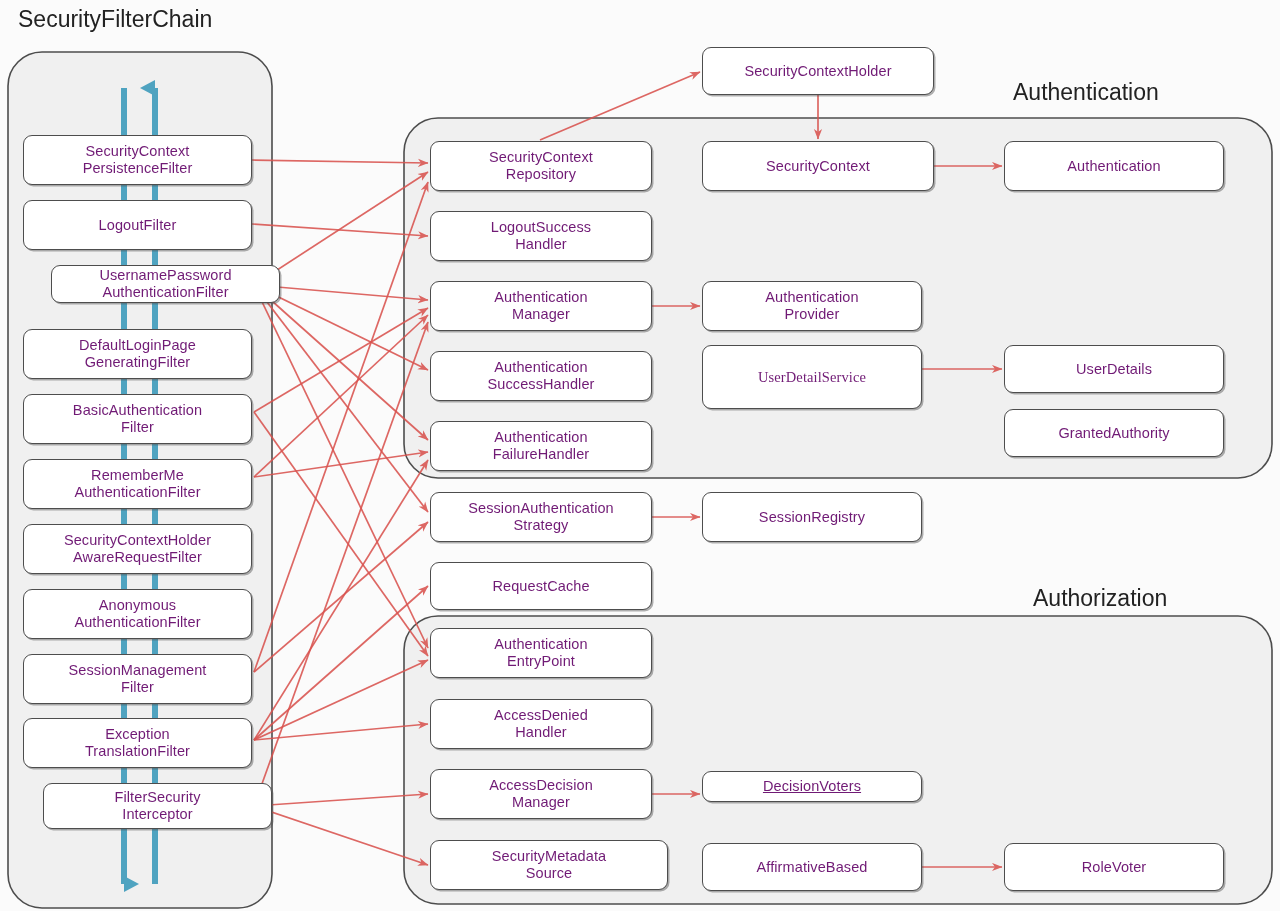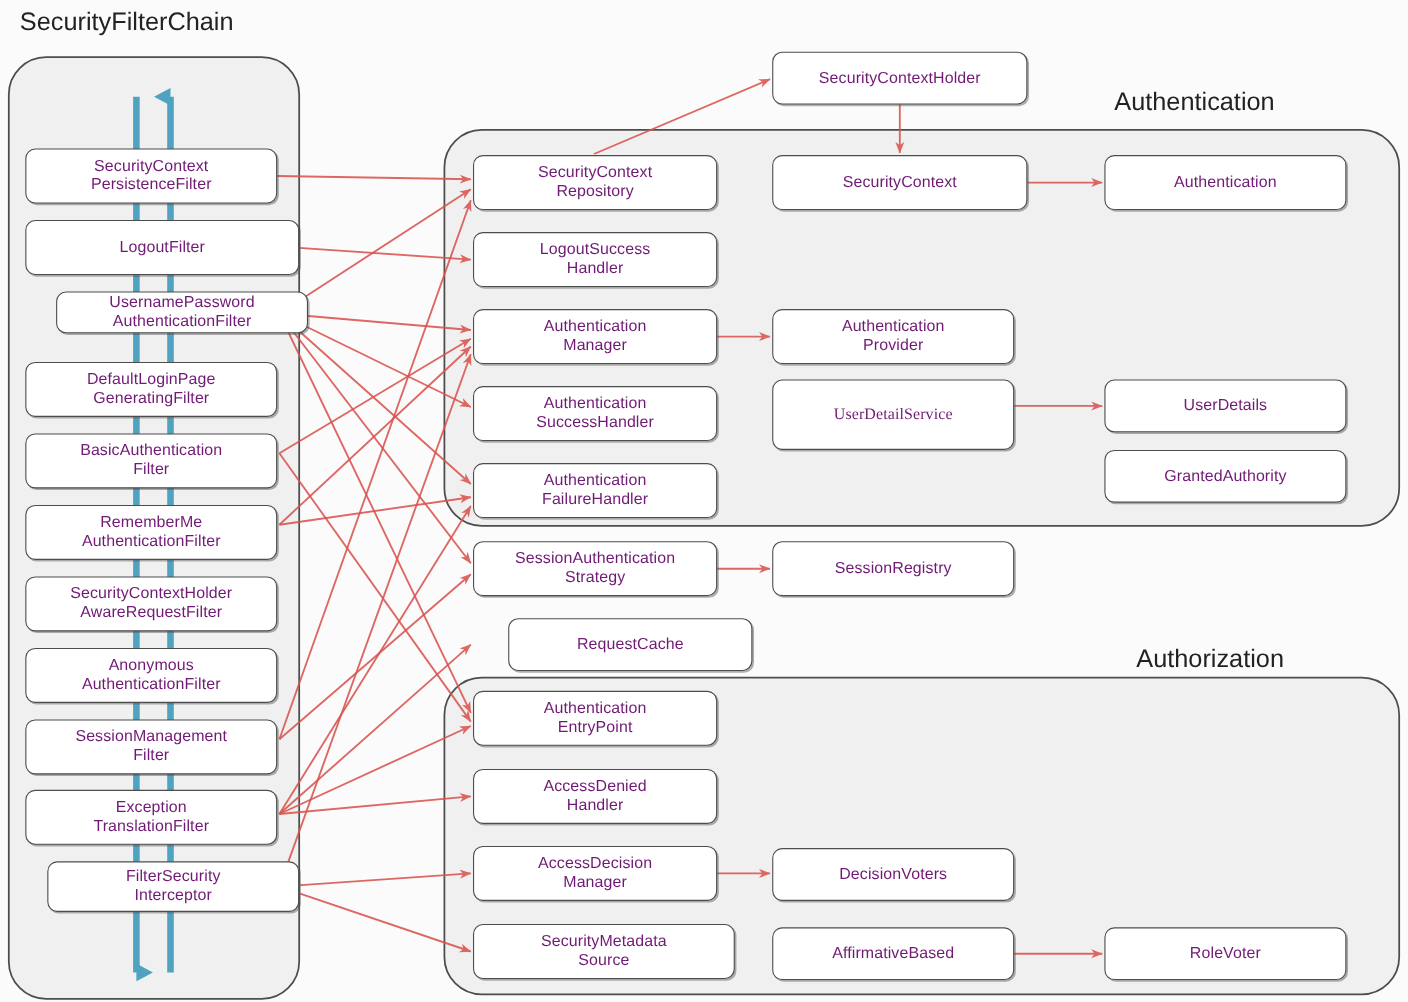--- a/index.html
+++ b/index.html
@@ -81,21 +81,21 @@
   </svg>
   <div id="labels">
       <div class="grp-title" style="left: 18px; top: 6px;">SecurityFilterChain</div>
       <div class="grp-title" style="left: 1013px; top: 79px;">Authentication</div>
       <div class="grp-title" style="left: 1033px; top: 585px;">Authorization</div>
     </div>
   <div id="boxes">
       <div class="node" style="left: 23px; top: 135px; width: 229px; height: 50px;">
         <span>SecurityContext<br>PersistenceFilter</span>
       </div>
-      <div class="node" style="left: 23px; top: 200px; width: 249px; height: 50px;">
+      <div class="node" style="left: 23px; top: 200px; width: 229px; height: 50px;">
         <span>LogoutFilter</span>
       </div>
       <div class="node" style="left: 23px; top: 265px; width: 229px; height: 38px; margin-left: 28px;">
         <span>UsernamePassword<br>AuthenticationFilter</span>
       </div>
       <div class="node" style="left: 23px; top: 329px; width: 229px; height: 50px;">
         <span>DefaultLoginPage<br>GeneratingFilter</span>
       </div>
       <div class="node" style="left: 23px; top: 394px; width: 229px; height: 50px;">
         <span>BasicAuthentication<br>Filter</span>
@@ -153,33 +153,33 @@
       </div>
       <div class="node" style="left: 1004px; top: 409px; width: 220px; height: 48px;">
         <span>GrantedAuthority</span>
       </div>
       <div class="node" style="left: 430px; top: 492px; width: 222px; height: 50px;">
         <span>SessionAuthentication<br>Strategy</span>
       </div>
       <div class="node" style="left: 702px; top: 492px; width: 220px; height: 50px;">
         <span>SessionRegistry</span>
       </div>
-      <div class="node" style="left: 430px; top: 562px; width: 222px; height: 48px; margin-left: 32px;">
+      <div class="node" style="left: 430px; top: 562px; width: 222px; height: 48px;">
         <span>RequestCache</span>
       </div>
       <div class="node" style="left: 430px; top: 628px; width: 222px; height: 50px;">
         <span>Authentication<br>EntryPoint</span>
       </div>
       <div class="node" style="left: 430px; top: 699px; width: 222px; height: 50px;">
         <span>AccessDenied<br>Handler</span>
       </div>
       <div class="node" style="left: 430px; top: 769px; width: 222px; height: 50px;">
         <span>AccessDecision<br>Manager</span>
       </div>
-      <div class="node" style="left: 702px; top: 771px; width: 220px; height: 48px;">
+      <div class="node" style="left: 702px; top: 771px; width: 220px; height: 31px; text-decoration: underline;">
         <span>DecisionVoters</span>
       </div>
       <div class="node" style="left: 430px; top: 840px; width: 238px; height: 50px;">
         <span>SecurityMetadata<br>Source</span>
       </div>
       <div class="node" style="left: 702px; top: 843px; width: 220px; height: 48px;">
         <span>AffirmativeBased</span>
       </div>
       <div class="node" style="left: 1004px; top: 843px; width: 220px; height: 48px; text-align: right;">
         <span>RoleVoter</span>

